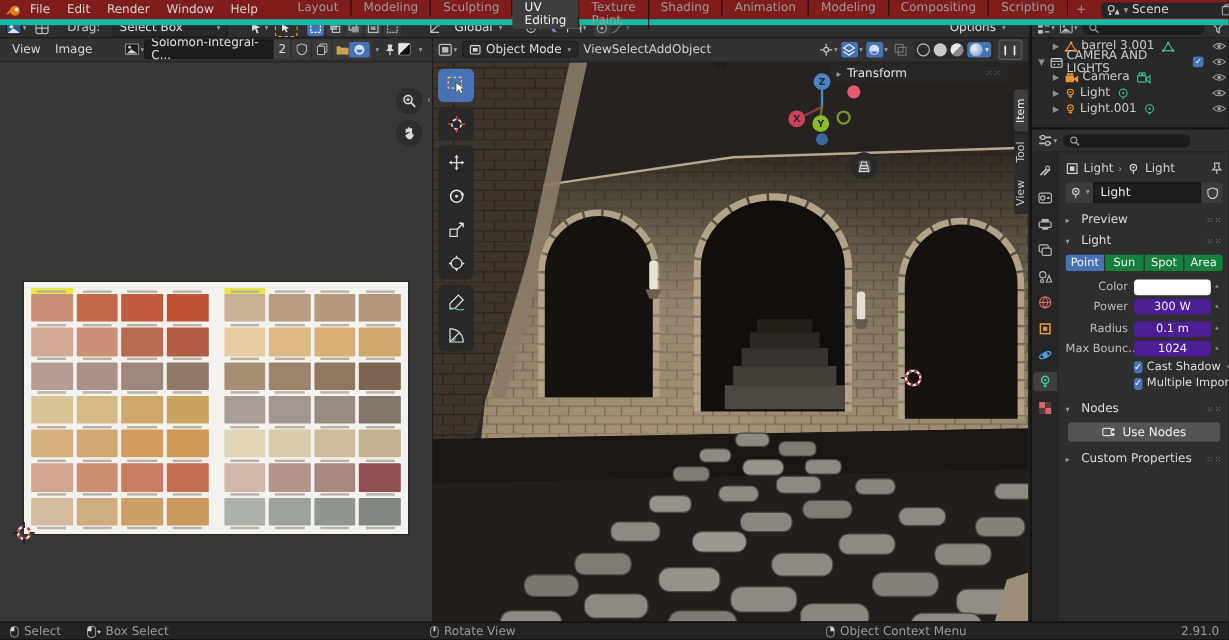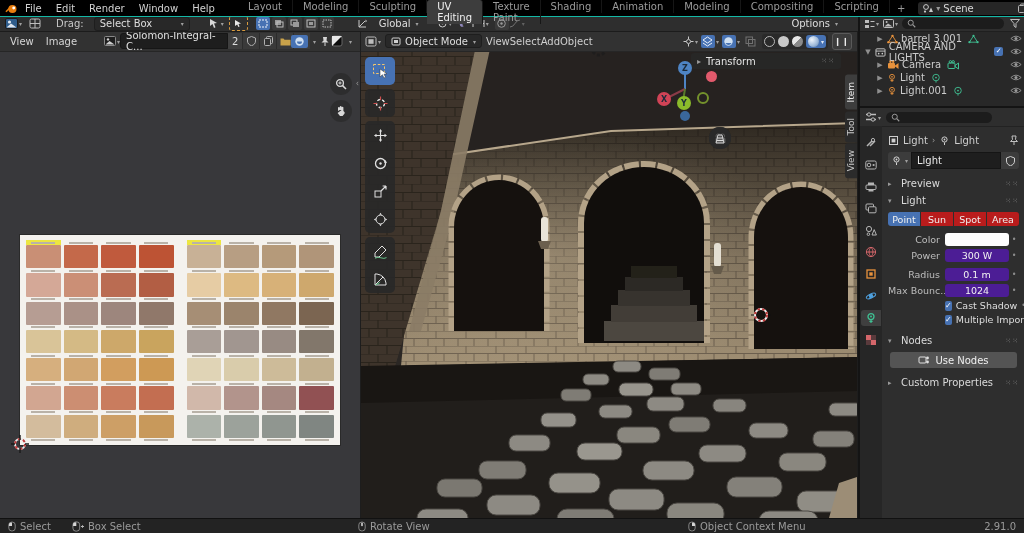--- a/index.html
+++ b/index.html
@@ -4,22 +4,22 @@
 <style>
   html,body{margin:0;padding:0;background:#0c0c0c;}
   #app{position:relative;width:1024px;height:533px;overflow:hidden;background:#1d1d1d;
        font-family:"DejaVu Sans","Liberation Sans",sans-serif;font-size:10px;color:#cfcfcf;
        -webkit-font-smoothing:antialiased;}
   .row{display:flex;align-items:center;}
   .abs{position:absolute;}
   svg{display:block;}
 
   
-  #topbar{position:absolute;left:0;top:0;width:1024px;height:16px;background:#000000;
-          border-bottom:1px solid #14b8a6;display:flex;align-items:center;z-index:30;}
+  #topbar{position:absolute;left:0;top:0;width:1024px;height:16px;background:#7f1d1d;
+          border-bottom:5px solid #14b8a6;display:flex;align-items:center;z-index:30;}
   #topbar .menu{padding:0 7px;color:#d2d2d2;}
   #workspaces{display:flex;margin-left:16px;height:16px;align-items:flex-start;}
   #workspaces .wtab{padding:1px 10px;color:#9b9b9b;display:flex;align-items:center;border-right:1px solid #161616;}
   #workspaces .wtab.active{background:#3d3d3d;color:#f0f0f0;border-radius:3px 3px 0 0;}
   .tb-sel{display:flex;align-items:center;gap:3px;background:#262626;border-radius:3px;height:13px;padding:0 4px;margin-left:6px;}
   .tb-sel .lbl{color:#d8d8d8;}
   .mini{color:#9a9a9a;font-size:8px;}
 
   
   #toolsettings{position:absolute;left:0;top:16px;width:858px;height:15px;background:#2e2e2e;
@@ -97,21 +97,21 @@
   .ptab.active{background:#3f3f3f;}
   #prop-content{position:absolute;left:22px;top:18px;right:0;bottom:0;padding:6px 7px 0 6px;display:flex;flex-direction:column;}
   #breadcrumb{display:flex;align-items:center;gap:4px;height:16px;color:#cfcfcf;}
   #datablock{display:flex;align-items:center;height:17px;margin:4px 0 6px 0;}
   #db-type{background:#3c3c3c;border-radius:3px 0 0 3px;height:17px;display:flex;align-items:center;padding:0 3px;gap:2px;}
   #db-name{flex:1;background:#1e1e1e;height:15px;border:1px solid #151515;display:flex;align-items:center;padding:0 5px;color:#e8e8e8;}
   #db-shield{background:#3c3c3c;border-radius:0 3px 3px 0;height:17px;width:18px;display:flex;align-items:center;justify-content:center;}
   .panel-hdr{display:flex;align-items:center;height:17px;gap:5px;color:#dadada;}
   .panel-hdr .tri{color:#9a9a9a;font-size:7px;width:8px;}
   #light-tabs{display:flex;height:14px;margin:3px 0 6px 0;border-radius:3px;overflow:hidden;gap:1px;}
-  .ltab{flex:1;background:#b91c1c;color:#f0f0f0;display:flex;align-items:center;justify-content:center;font-size:9.5px;}
+  .ltab{flex:1;background:#15803d;color:#f0f0f0;display:flex;align-items:center;justify-content:center;font-size:9.5px;}
   .ltab.active{background:#4772b3;}
   .prow{display:flex;align-items:center;height:14px;margin-bottom:2px;}
   .plabel{width:52px;text-align:right;color:#bdbdbd;padding-right:5px;font-size:9.5px;white-space:nowrap;overflow:hidden;}
   .pwidget{flex:1;background:#4c1d95;border-radius:3px;height:13px;display:flex;align-items:center;justify-content:center;color:#f2f2f2;font-size:9.5px;}
   .pwidget.color{background:#fefefe;}
   .pdot{width:10px;text-align:center;color:#8b8b8b;font-size:8px;}
   .pcheckrow{display:flex;align-items:center;height:13px;margin-left:57px;gap:4px;margin-bottom:1px;}
   .cbox{width:10px;height:10px;background:#4772b3;border-radius:2px;color:#fff;font-size:8px;line-height:10px;text-align:center;}
   .pcheckrow .clbl{color:#dedede;font-size:9.5px;white-space:nowrap;}
   #use-nodes{height:16px;background:#545454;border-radius:3px;display:flex;align-items:center;justify-content:center;gap:5px;color:#f0f0f0;margin:3px 2px 6px 2px;}

